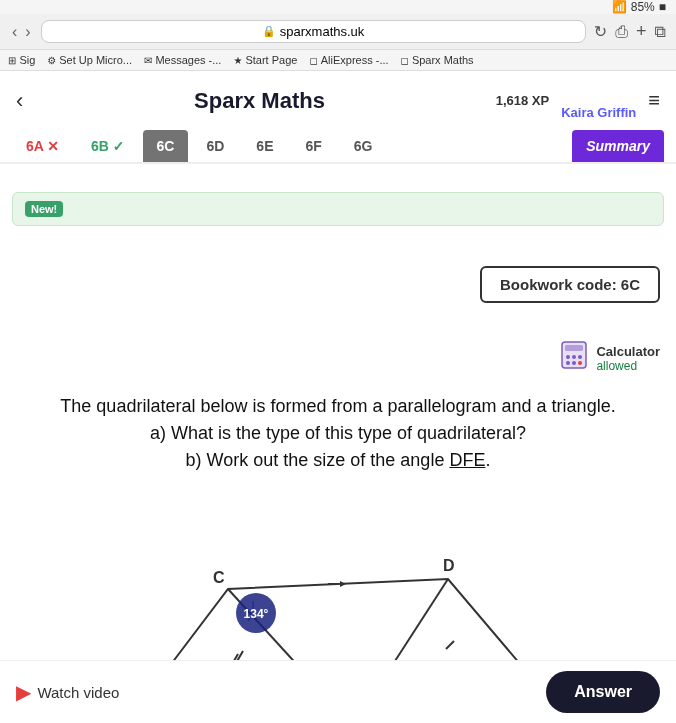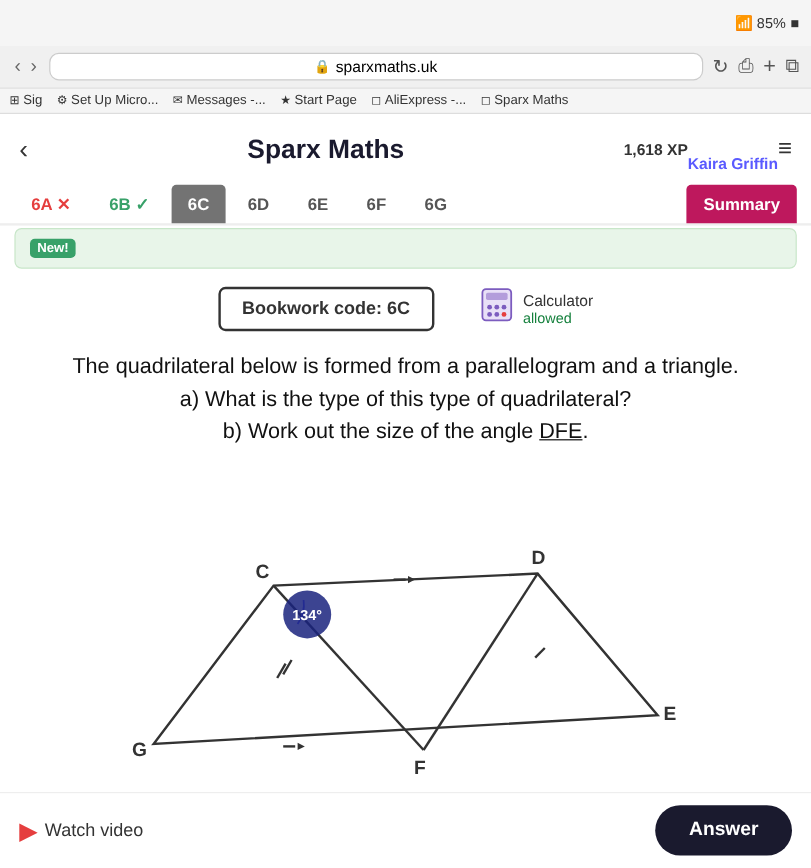--- a/index.html
+++ b/index.html
@@ -9,21 +9,21 @@
       width: 676px;
       min-height: 723px;
       overflow-x: hidden;
     }
 
     
     .status-bar {
       display: flex;
       justify-content: flex-end;
       align-items: center;
-      padding: 12px 10px;
+      padding: 0 10px;
       font-size: 12px;
       color: #333;
       background: #f5f5f5;
     }
 
     
     .browser-bar {
       display: flex;
       align-items: center;
       padding: 6px 10px;
@@ -83,20 +83,21 @@
       background: #fff;
     }
     .app-title {
       font-size: 22px;
       font-weight: 700;
       color: #1a1a2e;
     }
     .header-right {
       display: flex;
       align-items: center;
+      gap: 12px;
       font-size: 13px;
       color: #333;
     }
     .xp-label { font-weight: 600; }
     .user-name { color: #5a5aff; font-weight: 600; margin-top: 24px; }
     .hamburger { font-size: 20px; cursor: pointer; }
 
     
     .tab-bar {
       display: flex;
@@ -122,30 +123,31 @@
     }
     .tab-correct {
       color: #38a169;
       background: none;
     }
     .tab-active {
       background: #737373;
       color: #fff;
     }
     .tab-summary {
-      background: #be185d;
+      background: #6d28d9;
       color: #fff;
       margin-left: auto;
+      font-style: italic;
     }
 
     
     .new-banner {
       display: flex;
       align-items: center;
-      margin: 2px 12px;
+      margin: 28px 12px;
       background: #e8f5e9;
       border: 1px solid #c8e6c9;
       border-radius: 6px;
       padding: 8px 12px;
       font-size: 13px;
       color: #2d4a2d;
     }
     .new-badge {
       background: #38a169;
       color: #fff;
@@ -161,20 +163,21 @@
       padding: 12px 16px;
     }
 
     
     .bookwork-row {
       display: flex;
       align-items: flex-end;
       justify-content: center;
       gap: 36px;
       margin-bottom: 16px;
+      flex-direction: column;
     }
     .bookwork-code {
       border: 2px solid #333;
       border-radius: 6px;
       padding: 8px 18px;
       font-size: 15px;
       font-weight: 600;
       color: #333;
     }
     .calculator-box {
@@ -348,21 +351,21 @@
           <rect x="7" y="6" width="18" height="6" rx="1.5" fill="#b39ddb"></rect>
           <circle cx="10" cy="18" r="2" fill="#7c5cbf"></circle>
           <circle cx="16" cy="18" r="2" fill="#7c5cbf"></circle>
           <circle cx="22" cy="18" r="2" fill="#7c5cbf"></circle>
           <circle cx="10" cy="24" r="2" fill="#7c5cbf"></circle>
           <circle cx="16" cy="24" r="2" fill="#7c5cbf"></circle>
           <circle cx="22" cy="24" r="2" fill="#e53e3e"></circle>
         </svg>
       </span>
       <div>
-        <div style="font-size:13px; font-weight:400;">Calculator</div>
+        <div style="font-size:13px; font-weight:700;">Calculator</div>
         <div style="font-size:12px; color:#15803d;">allowed</div>
       </div>
     </div>
   </div>
 
   <div class="question-text">
     <span>The quadrilateral below is formed from a parallelogram and a</span>
     <span>triangle.</span><br>
     <span>a) What is the type of this type of quadrilateral?</span><br>
     <span>b) Work out the size of the angle <span class="underline">DFE</span>.</span>

